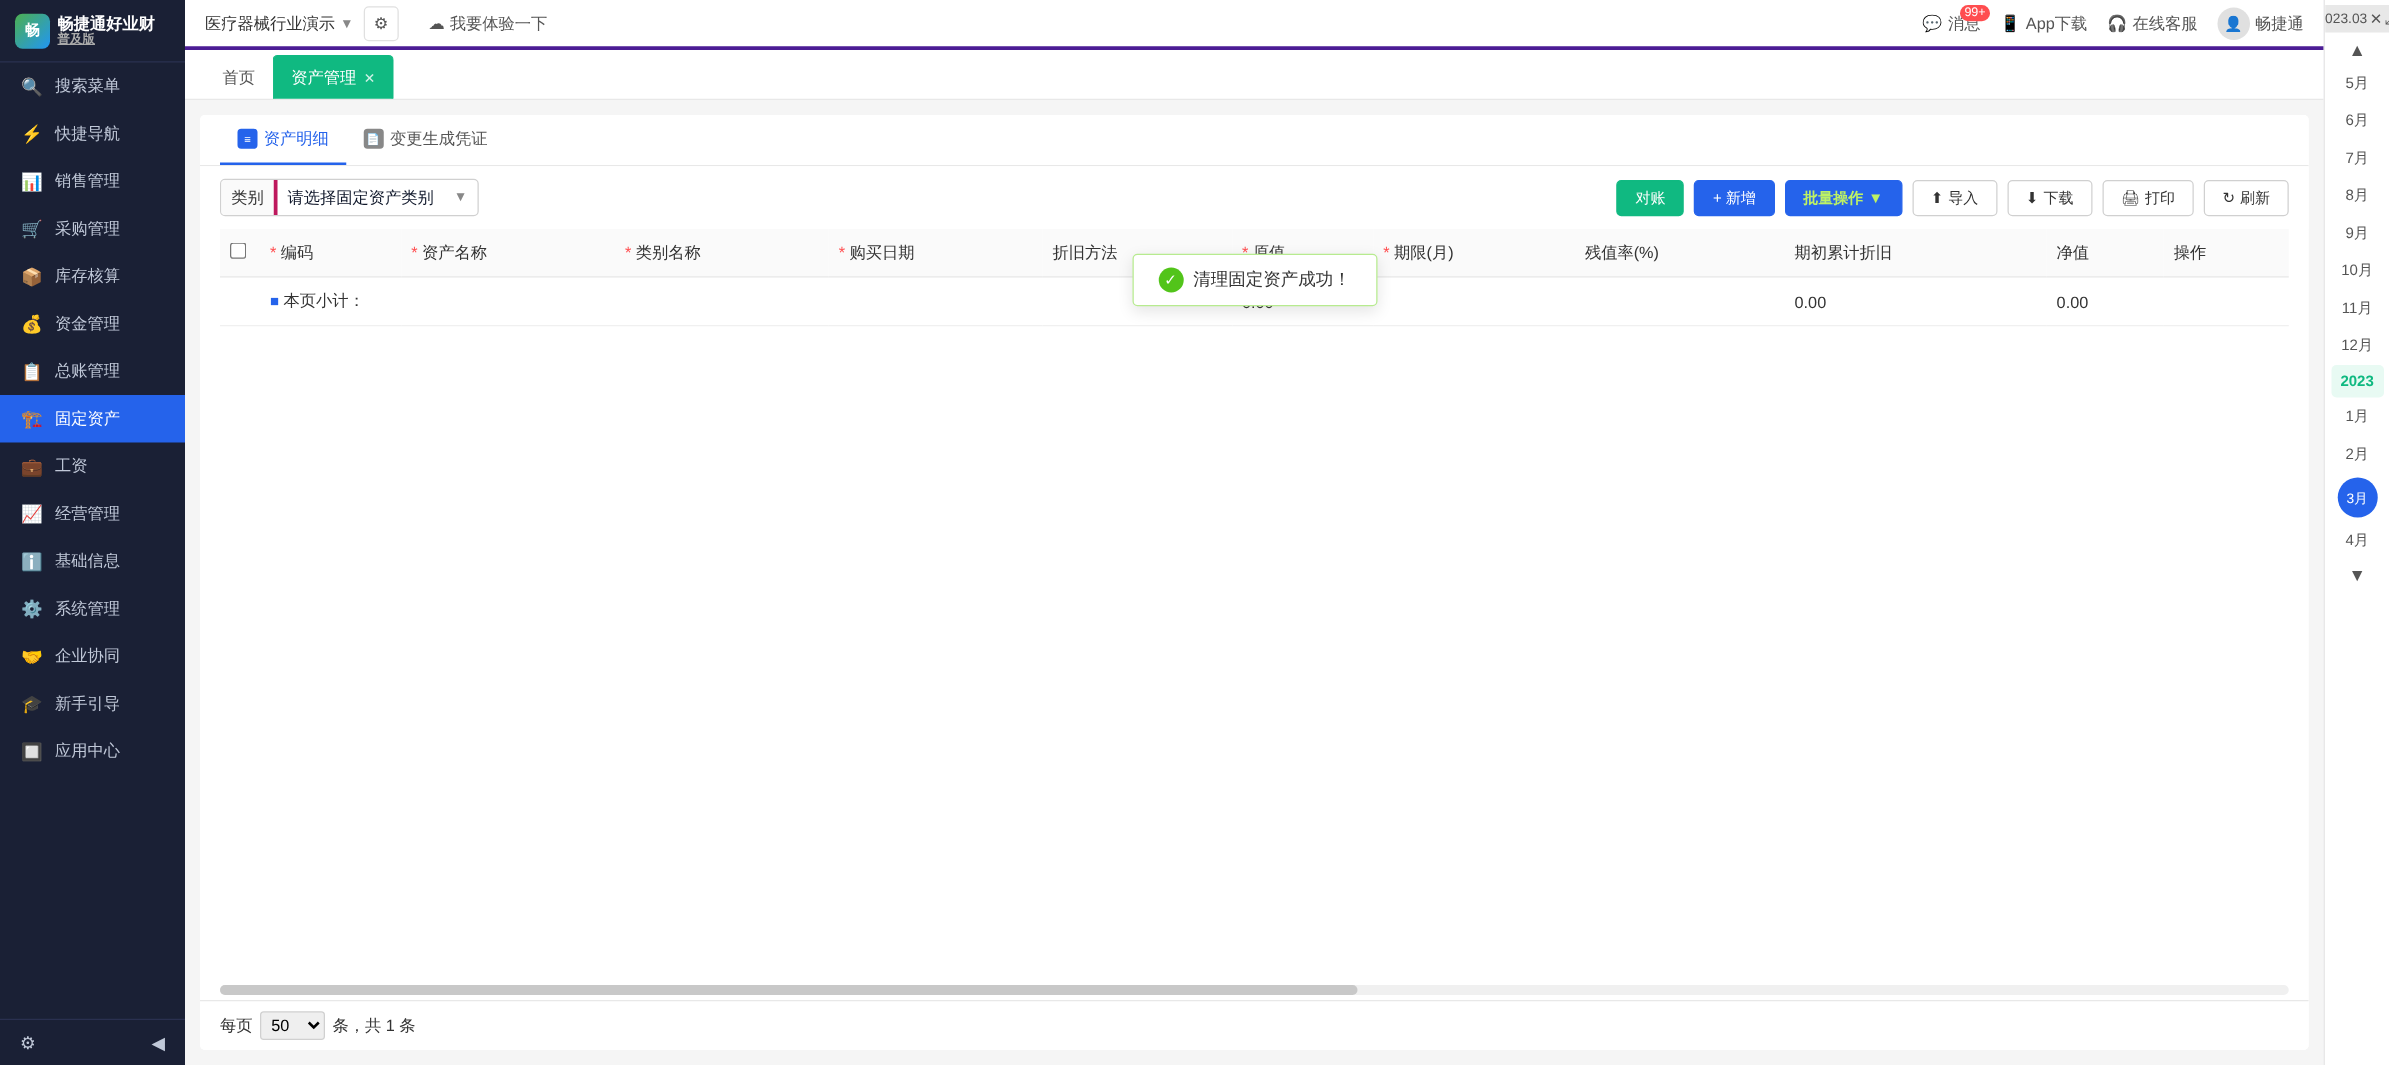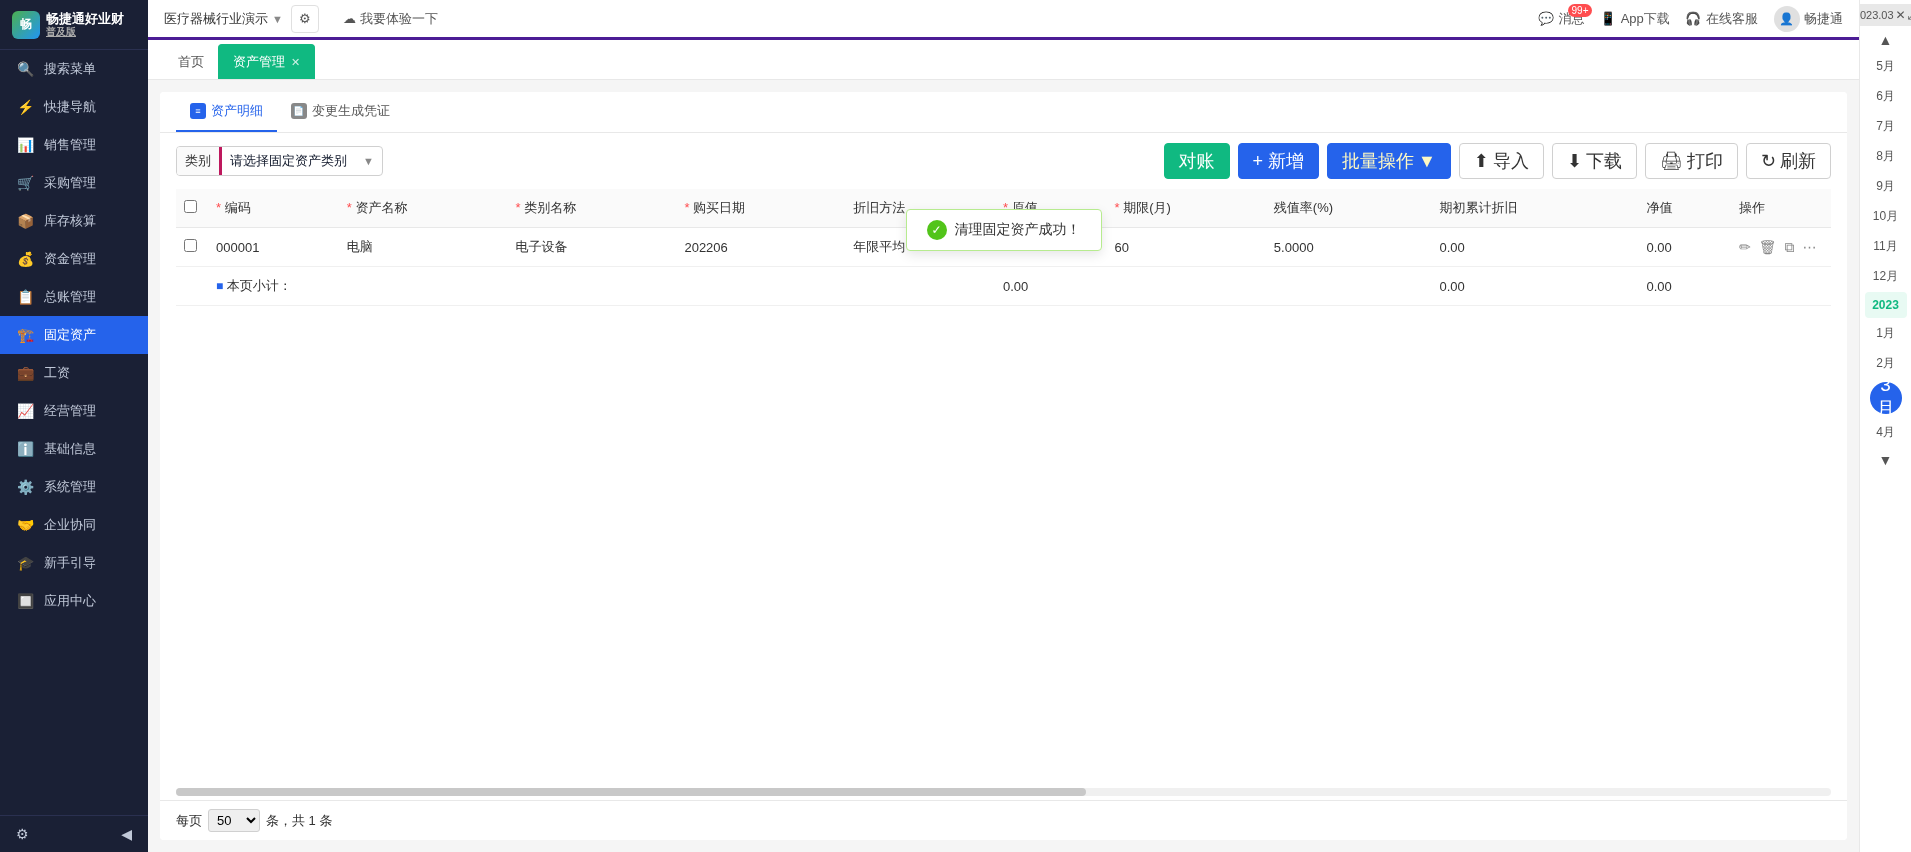--- a/index.html
+++ b/index.html
@@ -266,37 +266,38 @@
     .toolbar-right { display: flex; align-items: center; gap: 8px; }
     .btn {
       display: flex;
       align-items: center;
       gap: 4px;
       padding: 5px 14px;
       border: 1px solid #d0d0d0;
       border-radius: 4px;
       background: #fff;
       cursor: pointer;
-      font-size: 18px;
+      font-size: 12px;
       color: #333;
     }
     .btn-primary {
       background: #2563eb;
       color: #fff;
       border-color: #2563eb;
     }
     .btn-success {
       background: #10b981;
       color: #fff;
       border-color: #10b981;
     }
     .btn-batch {
       background: #2563eb;
-      color: #fef9c3;
+      color: #bef264;
       border-color: #2563eb;
+      font-weight: bold;
     }
     .select-wrapper {
       display: flex;
       align-items: center;
       border: 1px solid #d0d0d0;
       border-radius: 4px;
       background: #fff;
       overflow: hidden;
     }
     .select-label {
@@ -434,21 +435,21 @@
     .cal-item {
       width: 42px;
       text-align: center;
       padding: 6px 2px;
       font-size: 12px;
       color: #555;
       cursor: pointer;
       border-radius: 3px;
       margin-bottom: 1px;
     }
-    .cal-item.current { background: #2563eb; color: #fff; border-radius: 50%; width: 32px; height: 32px; display: flex; align-items: center; justify-content: center; margin: 4px auto; font-size: 19px; }
+    .cal-item.current { background: #2563eb; color: #fff; border-radius: 50%; width: 32px; height: 32px; display: flex; align-items: center; justify-content: center; margin: 4px auto; font-size: 11px; }
     .cal-item.year-label { font-weight: bold; color: #10b981; background: #e8faf3; border-radius: 4px; }
     .cal-up-down { color: #555; font-size: 14px; cursor: pointer; padding: 4px; }
 
     
     .table-scrollbar {
       height: 8px;
       background: #f0f0f0;
       border-radius: 4px;
       margin: 4px 16px;
     }
@@ -651,41 +652,20 @@
               <th class="required">原值</th>
               <th class="required">期限(月)</th>
               <th>残值率(%)</th>
               <th>期初累计折旧</th>
               <th>净值</th>
               <th class="action-col">操作</th>
             </tr>
           </thead>
           <tbody id="table-body">
 
-          <tr>
-    <td><input type="checkbox" style=""></td>
-    <td>000001</td>
-    <td>电脑</td>
-    <td>电子设备</td>
-    <td>202206</td>
-    <td>年限平均</td>
-    <td></td>
-    <td>60</td>
-    <td>5.0000</td>
-    <td>0.00</td>
-    <td>0.00</td>
-    <td>
-      <div class="action-icons">
-        <span>✏</span>
-        <span>🗑</span>
-        <span>⧉</span>
-        <span>⋯</span>
-      </div>
-    </td>
-  </tr>
               <tr>
   <td></td>
   <td colspan="5">
     <span style="color:#2563eb;font-size:12px;">■</span> 本页小计：
   </td>
   <td>0.00</td>
   <td></td>
   <td></td>
   <td>0.00</td>
   <td>0.00</td>

